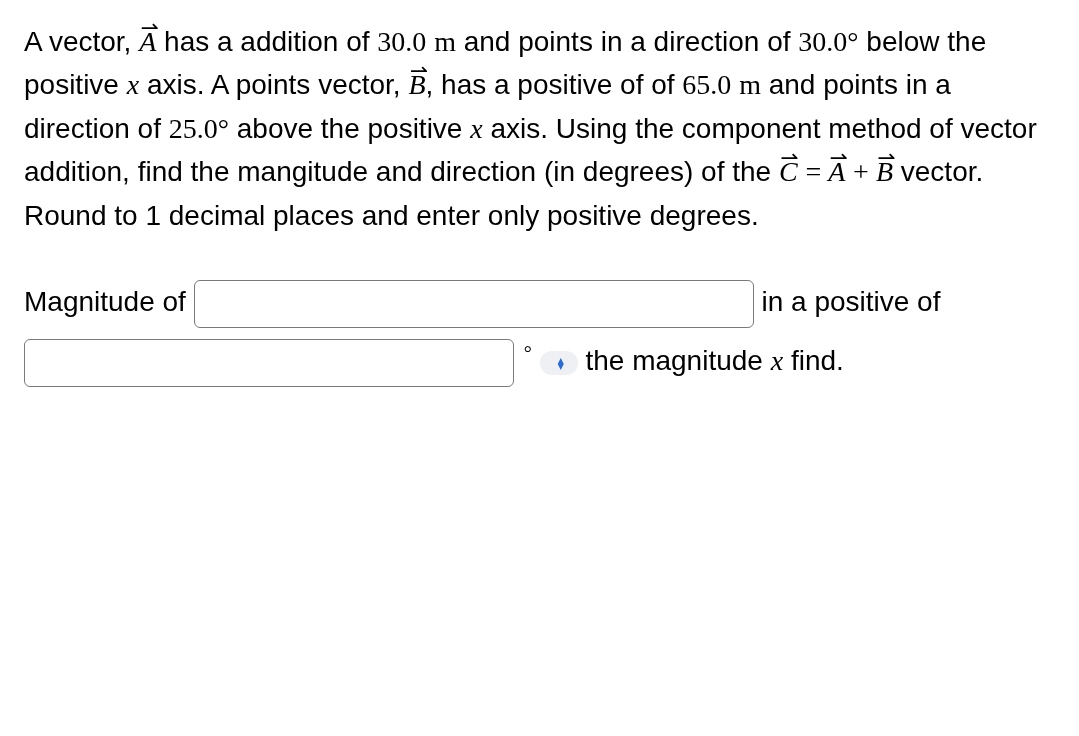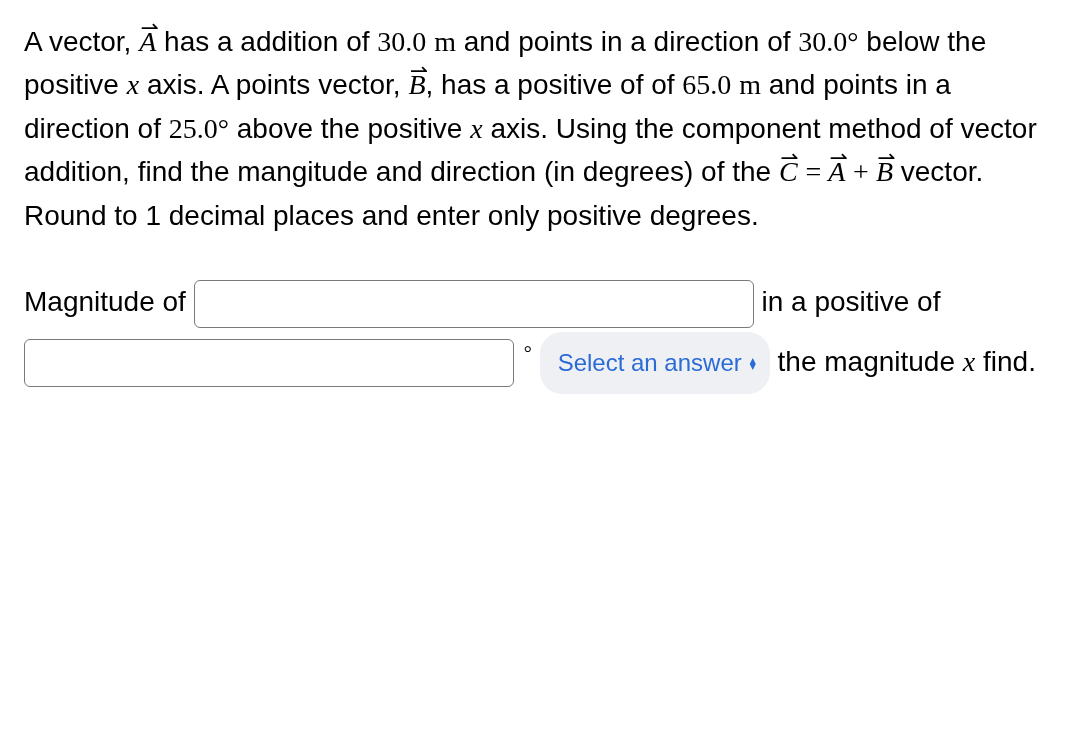--- a/index.html
+++ b/index.html
@@ -113,21 +113,20 @@
 </div>
 
 <div class="answer-area">
   <span>Magnitude of </span>
   <input type="text" class="text-input input-mag" style="">
   <span> in a positive of </span>
   <input type="text" class="text-input input-dir" style="">
   <span class="degree-sup">°</span>
   <span> </span>
   <span class="select-pill">
-    <span>Select an answer</span>
     <span class="chev">
       <span>▴</span>
         <span>▾</span>
     </span>
   </span>
   <span> the magnitude </span>
   <span class="math-var">x</span>
   <span> find.</span>
 </div>
 

